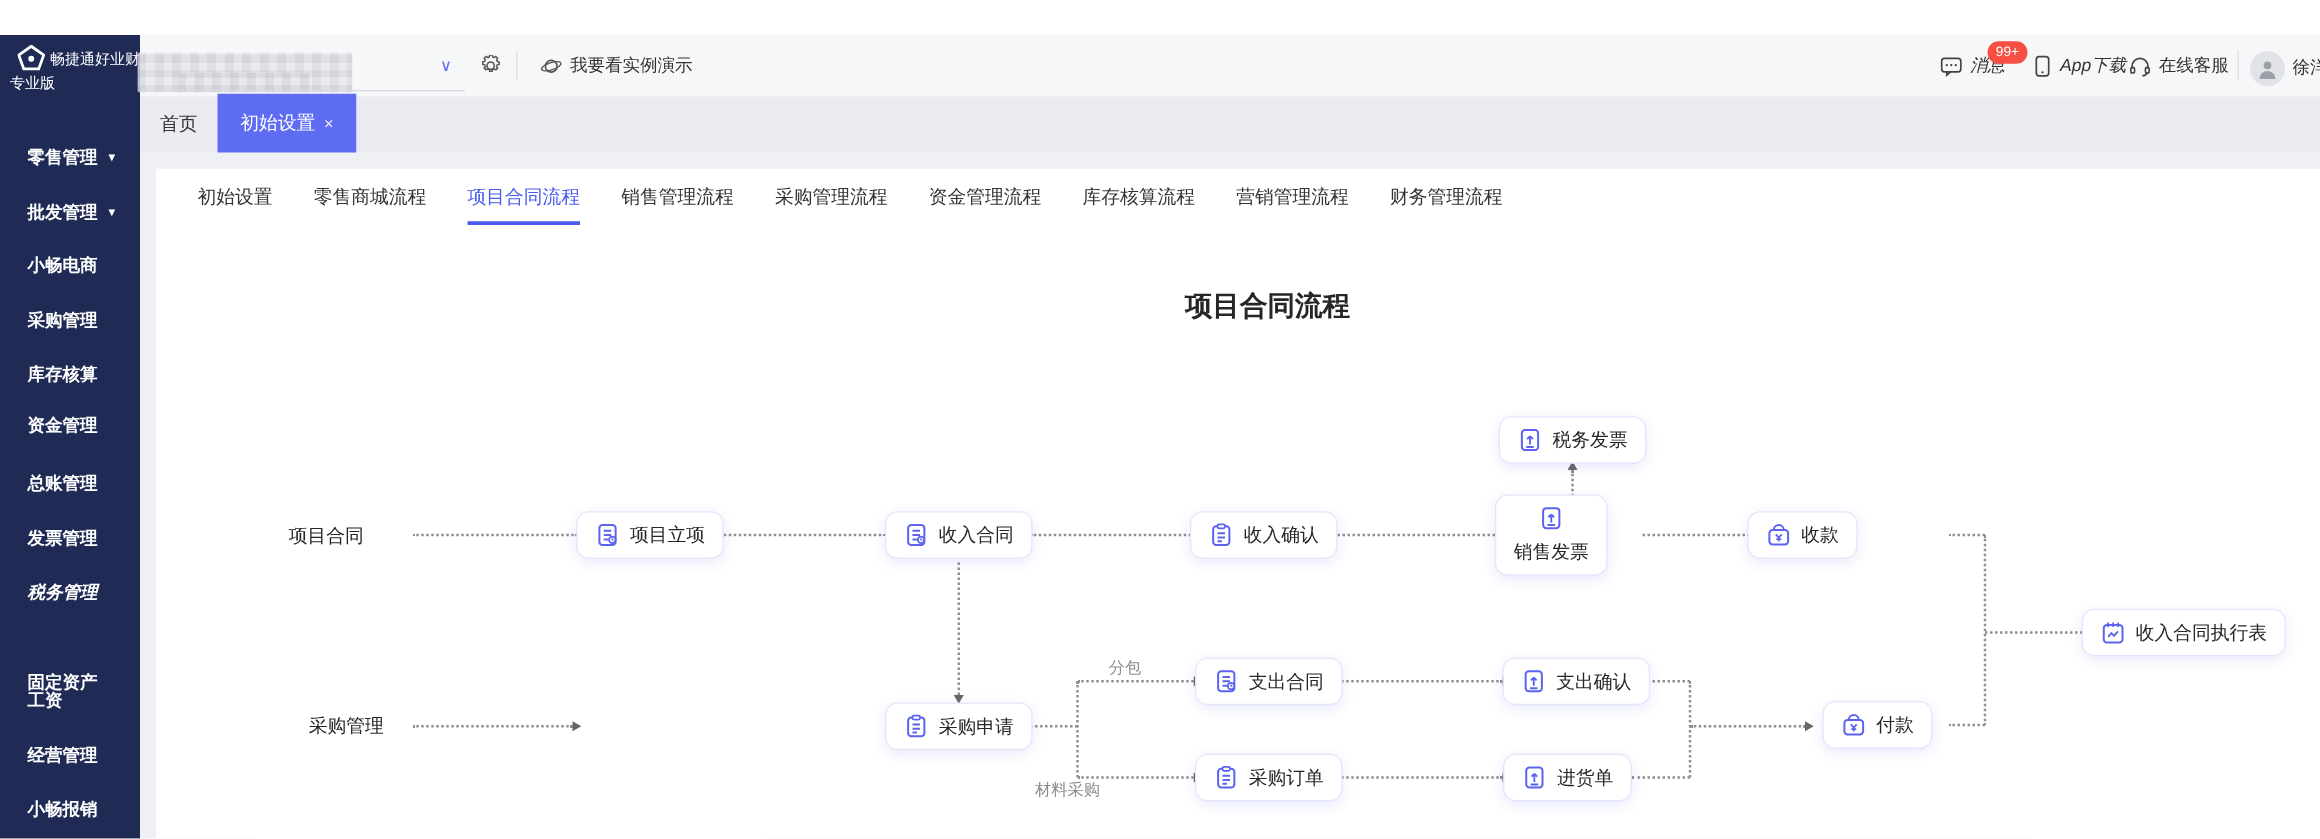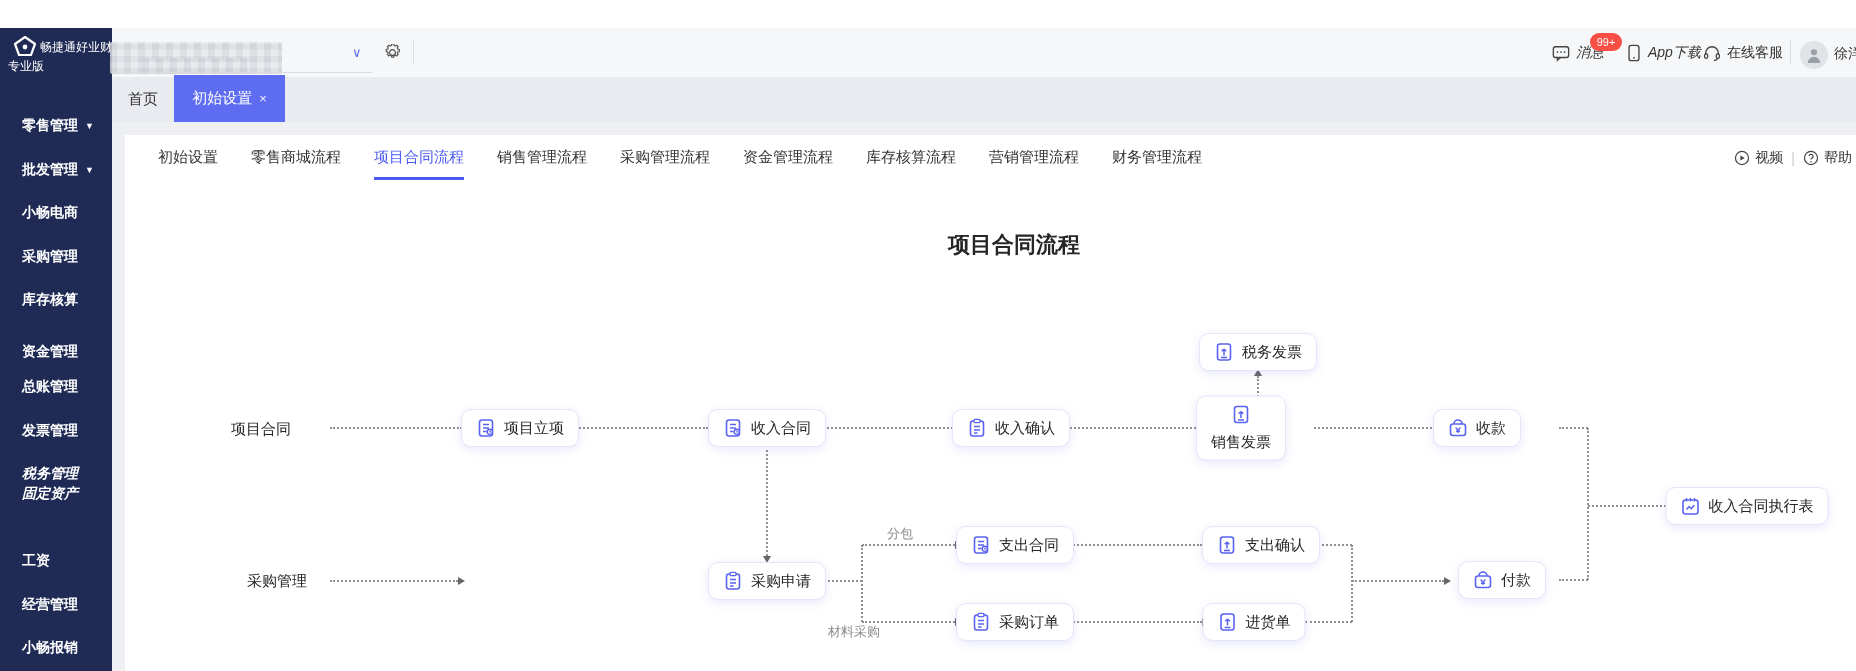--- a/index.html
+++ b/index.html
@@ -83,25 +83,25 @@
       </span>
       <span class="logo-title">畅捷通好业财</span>
       <span class="logo-edition">专业版</span>
     </div>
     <div id="sidebar-items">
         <div class="side-item" style="top: 89px;">零售管理<span class="side-caret">▼</span></div>
         <div class="side-item" style="top: 132.5px;">批发管理<span class="side-caret">▼</span></div>
         <div class="side-item" style="top: 176px;">小畅电商</div>
         <div class="side-item" style="top: 219.5px;">采购管理</div>
         <div class="side-item" style="top: 263px;">库存核算</div>
-        <div class="side-item" style="top: 315px; text-align: right;">资金管理</div>
+        <div class="side-item" style="top: 304px; text-align: right;">资金管理</div>
         <div class="side-item" style="top: 350px;">总账管理</div>
         <div class="side-item" style="top: 393.5px;">发票管理</div>
         <div class="side-item" style="top: 437px; font-style: italic;">税务管理</div>
-        <div class="side-item" style="top: 457px; font-style: italic;">固定资产</div>
+        <div class="side-item" style="top: 509px;">固定资产</div>
         <div class="side-item" style="top: 524px;">工资</div>
         <div class="side-item" style="top: 567.5px;">经营管理</div>
         <div class="side-item" style="top: 611px;">小畅报销</div>
       </div>
   </div>
 
   <div class="tab-home">首页</div>
   <div class="tab-active-l1">
     <span>初始设置</span>
     <span class="tab-close">×</span>
@@ -112,20 +112,27 @@
   <div class="org-underline"></div>
   <div class="hdr-item" style="left:352px;">
       <span class="chevron">∨</span>
     </div>
   <div class="hdr-item" style="left:384px;">
     <svg width="17" height="17" viewBox="0 0 20 20">
         <path d="M10 6.6a3.4 3.4 0 1 0 0 6.8 3.4 3.4 0 0 0 0-6.8zm8-0.1-1.8-.4a6.6 6.6 0 0 0-.6-1.4l1-1.6-1.7-1.7-1.6 1a6.6 6.6 0 0 0-1.4-.6L11.5 0h-2.4L8.7 1.8a6.6 6.6 0 0 0-1.4.6l-1.6-1L4 3.1l1 1.6a6.6 6.6 0 0 0-.6 1.4L2.6 6.5v2.4l1.8.4c.14.5.34.97.6 1.4l-1 1.6 1.7 1.7 1.6-1c.43.26.9.46 1.4.6l.4 1.8h2.4l.4-1.8c.5-.14.97-.34 1.4-.6l1.6 1 1.7-1.7-1-1.6c.26-.43.46-.9.6-1.4l1.8-.4z" fill="none" stroke="#555" stroke-width="1.4"></path>
       </svg>
   </div>
   <div class="hdr-divider" style="left:413px;"></div>
+  <div class="hdr-item" style="left:432px;">
+    <svg width="18" height="18" viewBox="0 0 20 20">
+        <circle cx="10" cy="10" r="5.2" fill="none" stroke="#555" stroke-width="1.4"></circle>
+        <ellipse cx="10" cy="10" rx="9" ry="3.2" fill="none" stroke="#555" stroke-width="1.2" transform="rotate(-18 10 10)"></ellipse>
+      </svg>
+    <span>我要看实例演示</span>
+  </div>
 
   <div class="hdr-item" style="left:1552px;font-style:italic;">
     <svg width="18" height="18" viewBox="0 0 20 20">
         <rect x="1.5" y="3" width="17" height="12" rx="2.5" fill="none" stroke="#444" stroke-width="1.5"></rect>
         <path d="M6 15 L6 18 L9.5 15" fill="none" stroke="#444" stroke-width="1.5"></path>
         <circle cx="6" cy="9" r="1" fill="#444"></circle>
         <circle cx="10" cy="9" r="1" fill="#444"></circle>
         <circle cx="14" cy="9" r="1" fill="#444"></circle>
       </svg>
     <span>消息</span>
@@ -162,38 +169,20 @@
       <div class="tab-l2">初始设置</div>
       <div class="tab-l2">零售商城流程</div>
       <div class="tab-l2 active">项目合同流程</div>
       <div class="tab-l2">销售管理流程</div>
       <div class="tab-l2">采购管理流程</div>
       <div class="tab-l2">资金管理流程</div>
       <div class="tab-l2">库存核算流程</div>
       <div class="tab-l2">营销管理流程</div>
       <div class="tab-l2">财务管理流程</div>
     </div>
-  <div class="l2-right">
-    <span class="seg">
-      <svg width="16" height="16" viewBox="0 0 20 20">
-          <circle cx="10" cy="10" r="8.2" fill="none" stroke="#444" stroke-width="1.5"></circle>
-          <path d="M8 6.8 L13.4 10 L8 13.2 Z" fill="#444"></path>
-        </svg>
-      <span>视频</span>
-    </span>
-    <span class="l2-sep">|</span>
-    <span class="seg">
-      <svg width="16" height="16" viewBox="0 0 20 20">
-          <circle cx="10" cy="10" r="8.2" fill="none" stroke="#444" stroke-width="1.5"></circle>
-          <path d="M7.6 7.4 a2.5 2.5 0 1 1 3.4 2.8 c-.7.3-1 .8-1 1.6" fill="none" stroke="#444" stroke-width="1.5"></path>
-          <circle cx="10" cy="14.6" r="1" fill="#444"></circle>
-        </svg>
-      <span>帮助</span>
-    </span>
-  </div>
 
   <div id="flow-canvas">
       <div class="flow-title" style="left: 1014px; top: 245px;">项目合同流程</div>
       <div class="edge-h" style="left: 330px; top: 427px; width: 132px;"></div>
       <div class="arr right" style="left: 462px; top: 424px;"></div>
       <div class="edge-h" style="left: 576px; top: 427px; width: 132px;"></div>
       <div class="arr right" style="left: 708px; top: 424px;"></div>
       <div class="edge-h" style="left: 824px; top: 427px; width: 129px;"></div>
       <div class="arr right" style="left: 953px; top: 424px;"></div>
       <div class="edge-h" style="left: 1067px; top: 427px; width: 133px;"></div>
@@ -275,21 +264,21 @@
       <div class="flow-node" style="left: 1258px; top: 352px;">
         <span style="display: inline-flex;">
           <svg width="20" height="20" viewBox="0 0 20 20">
             <rect x="3.5" y="2" width="13" height="16" rx="2.5" fill="none" stroke="#5b63f0" stroke-width="1.6"></rect>
             <path d="M10 13.5 V7 M10 7 l-2.3 2.3 M10 7 l2.3 2.3" stroke="#5b63f0" stroke-width="1.5" fill="none"></path>
             <path d="M7 15.5 h6" stroke="#5b63f0" stroke-width="1.6" fill="none"></path>
           </svg>
         </span>
         <span>税务发票</span>
       </div>
-      <div class="flow-node" style="left: 1477px; top: 428px;">
+      <div class="flow-node" style="left: 1442px; top: 428px;">
         <span style="display: inline-flex;">
           <svg width="20" height="20" viewBox="0 0 20 20">
             <rect x="2.5" y="6" width="15" height="11.5" rx="2.5" fill="none" stroke="#5b63f0" stroke-width="1.6"></rect>
             <path d="M6 6 a4 4 0 0 1 8 0" fill="none" stroke="#5b63f0" stroke-width="1.6"></path>
             <path d="M7.6 9.5 l2.4 2.6 2.4-2.6 M10 12.1 v3 M8 13.3 h4" stroke="#5b63f0" stroke-width="1.4" fill="none"></path>
           </svg>
         </span>
         <span>收款</span>
       </div>
       <div class="flow-node" style="left: 1747px; top: 506px;">

